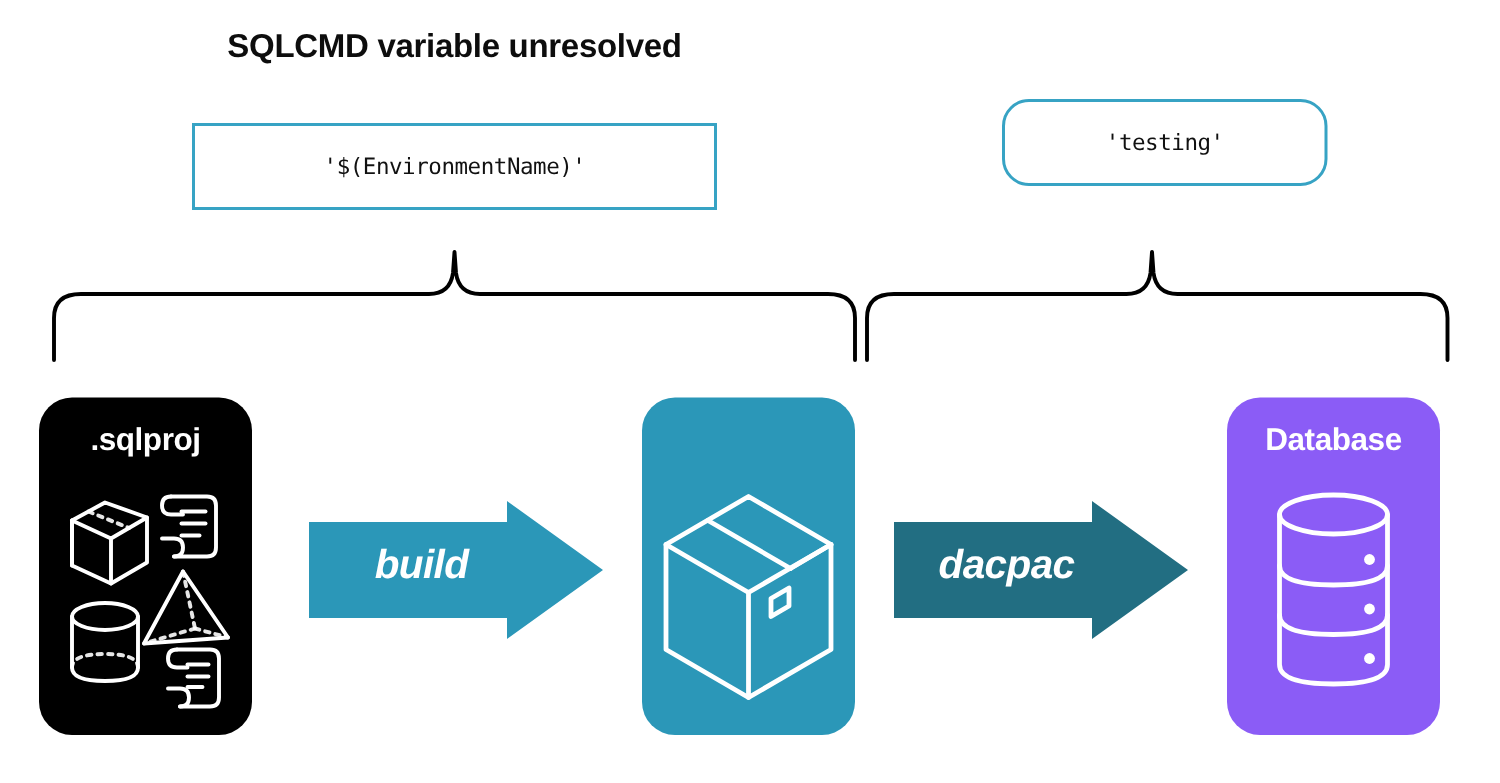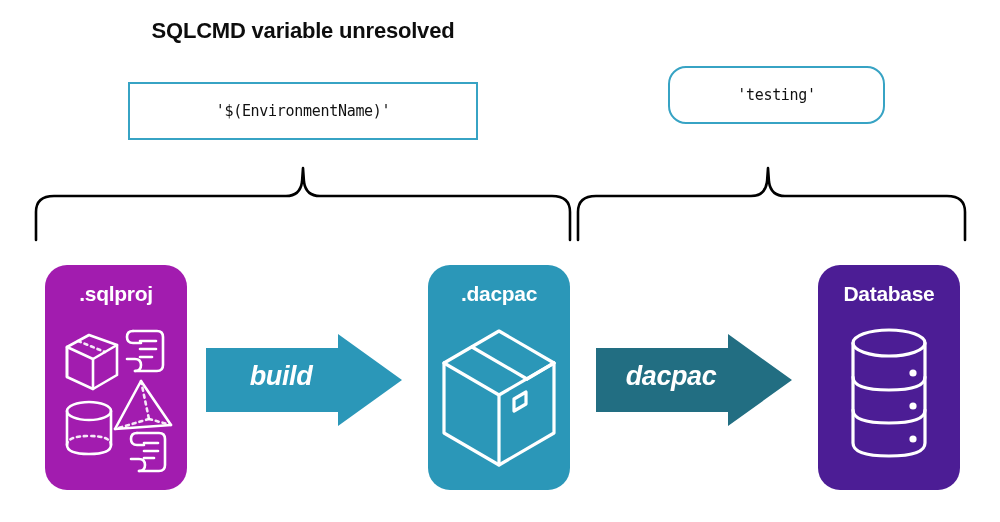--- a/index.html
+++ b/index.html
@@ -76,23 +76,23 @@
     left: 0;
     width: 100%;
     text-align: center;
     font-family: "Liberation Sans", sans-serif;
     font-weight: bold;
     font-size: 21px;
     color: #ffffff;
     letter-spacing: -0.3px;
     white-space: nowrap;
   }
-  #panel-sqlproj  { left: 45px;  background: #a21caf; }
+  #panel-sqlproj  { left: 26px;  background: #000000; }
   #panel-dacpac   { left: 428px; background: #2B97B8; }
-  #panel-database { left: 818px; background: #4c1d95; }
+  #panel-database { left: 818px; background: #8b5cf6; }
 
   .panel-art {
     position: absolute;
     left: 0;
     top: 50px;
     width: 142px;
     height: 170px;
   }
 
   
@@ -212,21 +212,20 @@
   </div>
 
   <div class="arrow-wrap" id="arrow-build">
     <svg viewBox="0 0 196 92" width="196" height="92">
       <polygon points="0,14 132,14 132,0 196,46 132,92 132,78 0,78" fill="#2B97B8"></polygon>
     </svg>
     <div class="arrow-label">build</div>
   </div>
 
   <div class="panel" id="panel-dacpac">
-    <div class="panel-label">.dacpac</div>
 
     <svg class="panel-art" viewBox="0 0 142 170">
       <g fill="none" stroke="#ffffff" stroke-width="3.2" stroke-linecap="round" stroke-linejoin="round">
 
         <path d="M 16 48 L 71 16 L 126 48 L 126 118 L 71 150 L 16 118 Z"></path>
         <path d="M 16 48 L 71 80 L 126 48"></path>
         <path d="M 71 80 L 71 150"></path>
 
         <path d="M 44 32 L 99 64"></path>
         <path d="M 99 64 L 126 48"></path>

